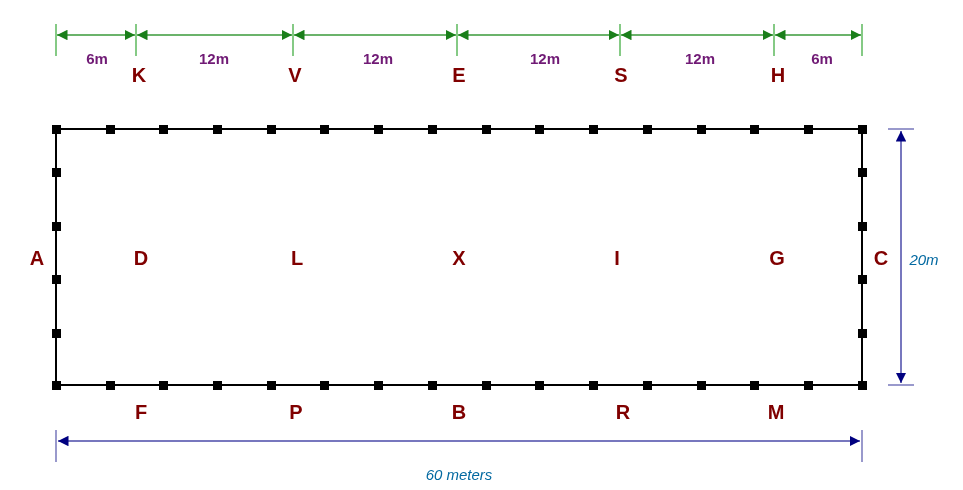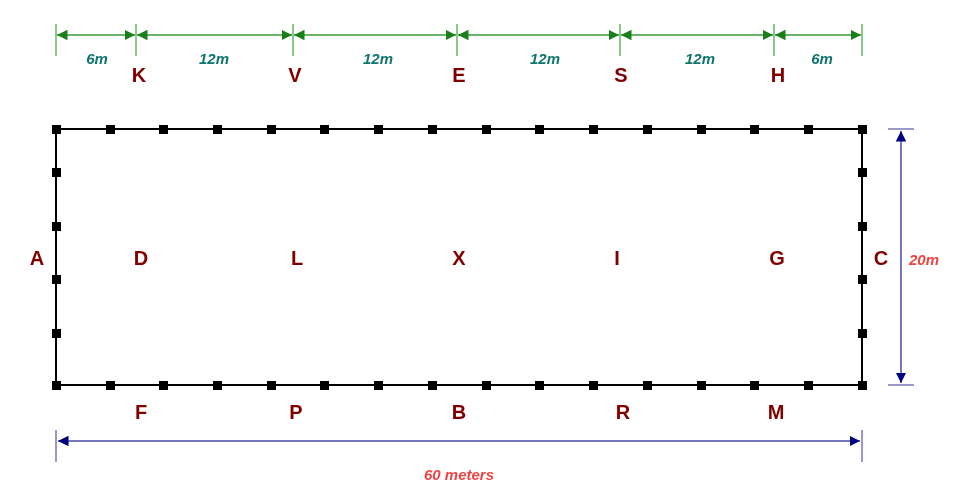--- a/index.html
+++ b/index.html
@@ -1,23 +1,23 @@
 <!DOCTYPE html>
 <html><head>
   <meta charset="utf-8">
   <style>
     html, body { margin: 0; padding: 0; background: #ffffff; }
     body { width: 963px; height: 490px; position: relative; overflow: hidden;
            font-family: "Liberation Sans", sans-serif; }
     #stage { position: absolute; left: 0; top: 0; width: 963px; height: 490px; }
     .letter { position: absolute; color: #800000; font-weight: bold; font-size: 20px;
               transform: translate(-50%, -50%); line-height: 1; white-space: nowrap; }
-    .dim-green { position: absolute; color: #0f766e; font-weight: bold; font-style: italic;
+    .dim-green { position: absolute; color: #701a75; font-weight: bold; 
                  font-size: 15px; transform: translate(-50%, -50%); line-height: 1; white-space: nowrap; }
-    .dim-blue { position: absolute; color: #ef4444; font-weight: bold; font-style: italic;
+    .dim-blue { position: absolute; color: #0369a1; font-weight: normal; font-style: italic;
                 font-size: 15px; transform: translate(-50%, -50%); line-height: 1; white-space: nowrap; }
   </style>
 </head>
 <body>
 
 <div id="stage">
   <svg width="963" height="490" viewBox="0 0 963 490" xmlns="http://www.w3.org/2000/svg" style="position:absolute;left:0;top:0;">
     <defs>
       <marker id="ag" viewBox="0 0 10 10" refX="10" refY="5" markerWidth="7" markerHeight="7" orient="auto-start-reverse">
         <path d="M0,0 L10,5 L0,10 z" fill="#1a7f1a"></path>

